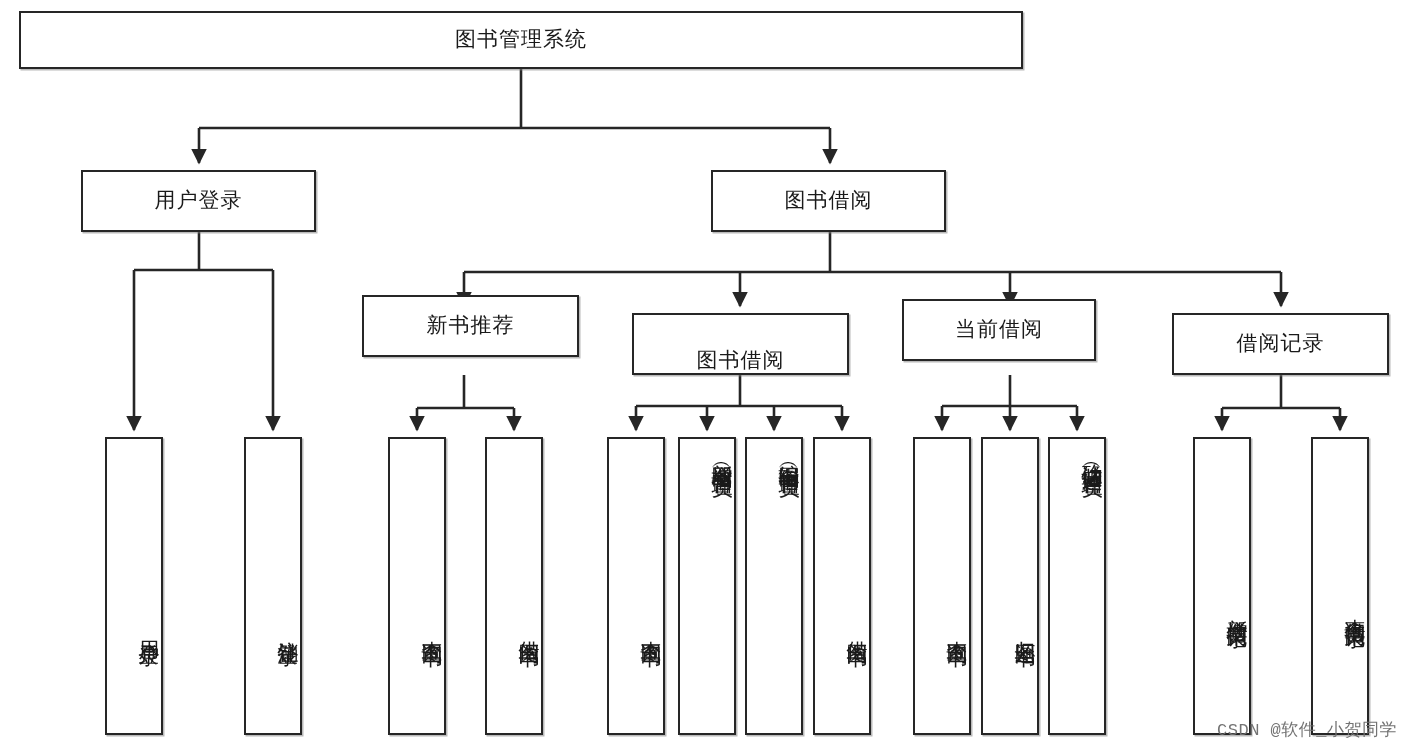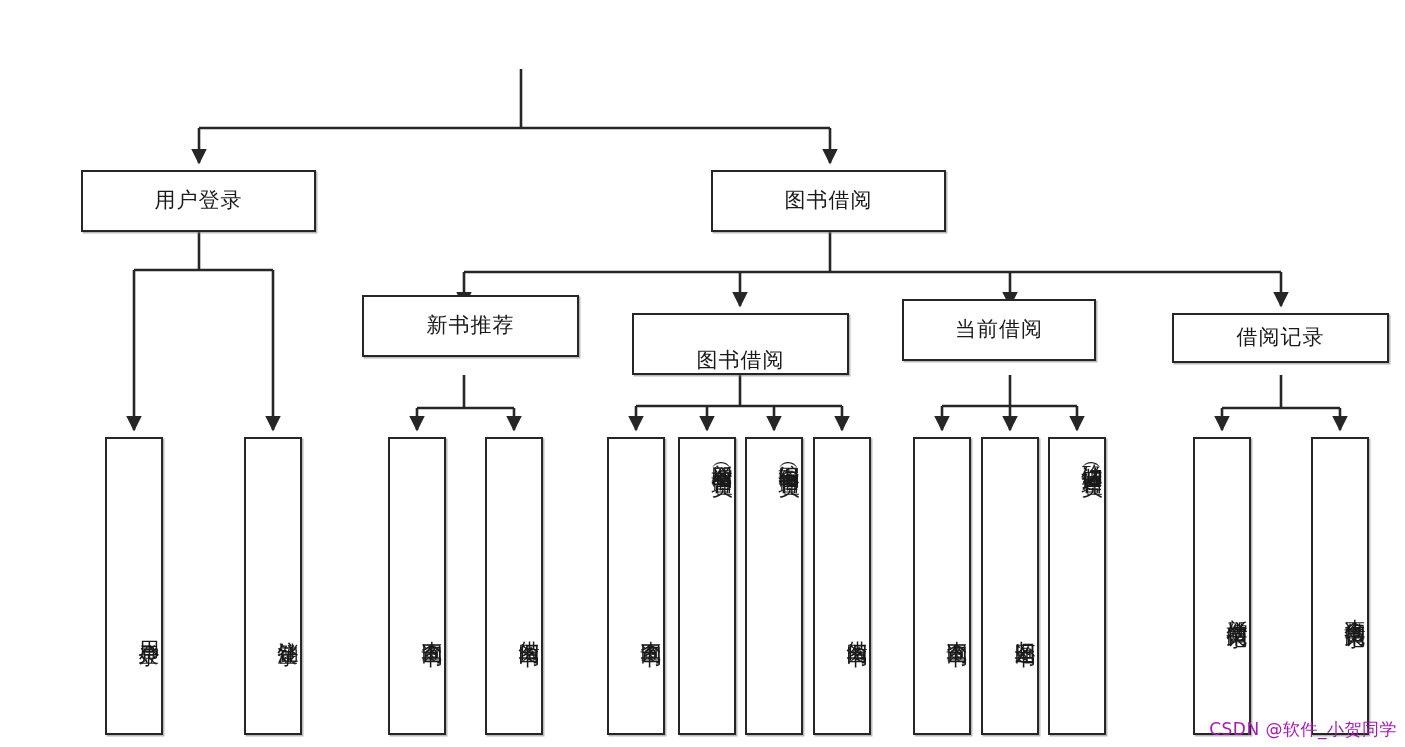--- a/index.html
+++ b/index.html
@@ -57,24 +57,25 @@
     justify-content: flex-start;
   }
   .node-label {
     display: block;
   }
   #watermark {
     position: absolute;
     right: 8px;
     bottom: 6px;
     font-size: 17px;
-    color: #a21caf;
+    color: #737373;
     letter-spacing: 0.5px;
     white-space: nowrap;
     user-select: none;
+    font-family: Liberation Mono, monospace;
   }
 </style>
 </head>
 <body>
 
 <div id="diagram-root">
 
   <svg id="edge-layer" viewBox="0 0 1405 747" width="1405" height="747" xmlns="http://www.w3.org/2000/svg">
     <defs>
       <marker id="arrow" viewBox="0 0 10 10" refX="9" refY="5" markerWidth="6" markerHeight="6" orient="auto-start-reverse">
@@ -118,38 +119,41 @@
       <path d="M 1010 406 L 1010 430" marker-end="url(#arrow)"></path>
       <path d="M 1077 406 L 1077 430" marker-end="url(#arrow)"></path>
 
       <path d="M 1281 375 L 1281 408"></path>
       <path d="M 1222 408 L 1340 408"></path>
       <path d="M 1222 408 L 1222 430" marker-end="url(#arrow)"></path>
       <path d="M 1340 408 L 1340 430" marker-end="url(#arrow)"></path>
     </g>
   </svg>
 
+  <div class="node horizontal" style="left:19px; top:11px; width:1004px; height:58px;">
+    <span class="node-label">图书管理系统</span>
+  </div>
 
   <div class="node horizontal" style="left:81px; top:170px; width:235px; height:62px;">
     <span class="node-label">用户登录</span>
   </div>
   <div class="node horizontal" style="left:711px; top:170px; width:235px; height:62px;">
     <span class="node-label">图书借阅</span>
   </div>
 
   <div class="node horizontal" style="left:362px; top:295px; width:217px; height:62px;">
     <span class="node-label">新书推荐</span>
   </div>
   <div class="node horizontal" style="left:632px; top:313px; width:217px; height:62px;align-items:flex-end;">
     <span class="node-label">图书借阅</span>
   </div>
   <div class="node horizontal" style="left:902px; top:299px; width:194px; height:62px;">
     <span class="node-label">当前借阅</span>
   </div>
-  <div class="node horizontal" style="left:1172px; top:313px; width:217px; height:50px;">
+  <div class="node horizontal" style="left:1172px; top:313px; width:217px; height:62px;">
     <span class="node-label">借阅记录</span>
   </div>
 
   <div class="node vertical" style="left:105px; top:437px; width:58px; height:298px; padding-top:84px;">
     <span class="node-label">用户登录</span>
   </div>
   <div class="node vertical" style="left:244px; top:437px; width:58px; height:298px; padding-top:84px;">
     <span class="node-label">注销登录</span>
   </div>
 

